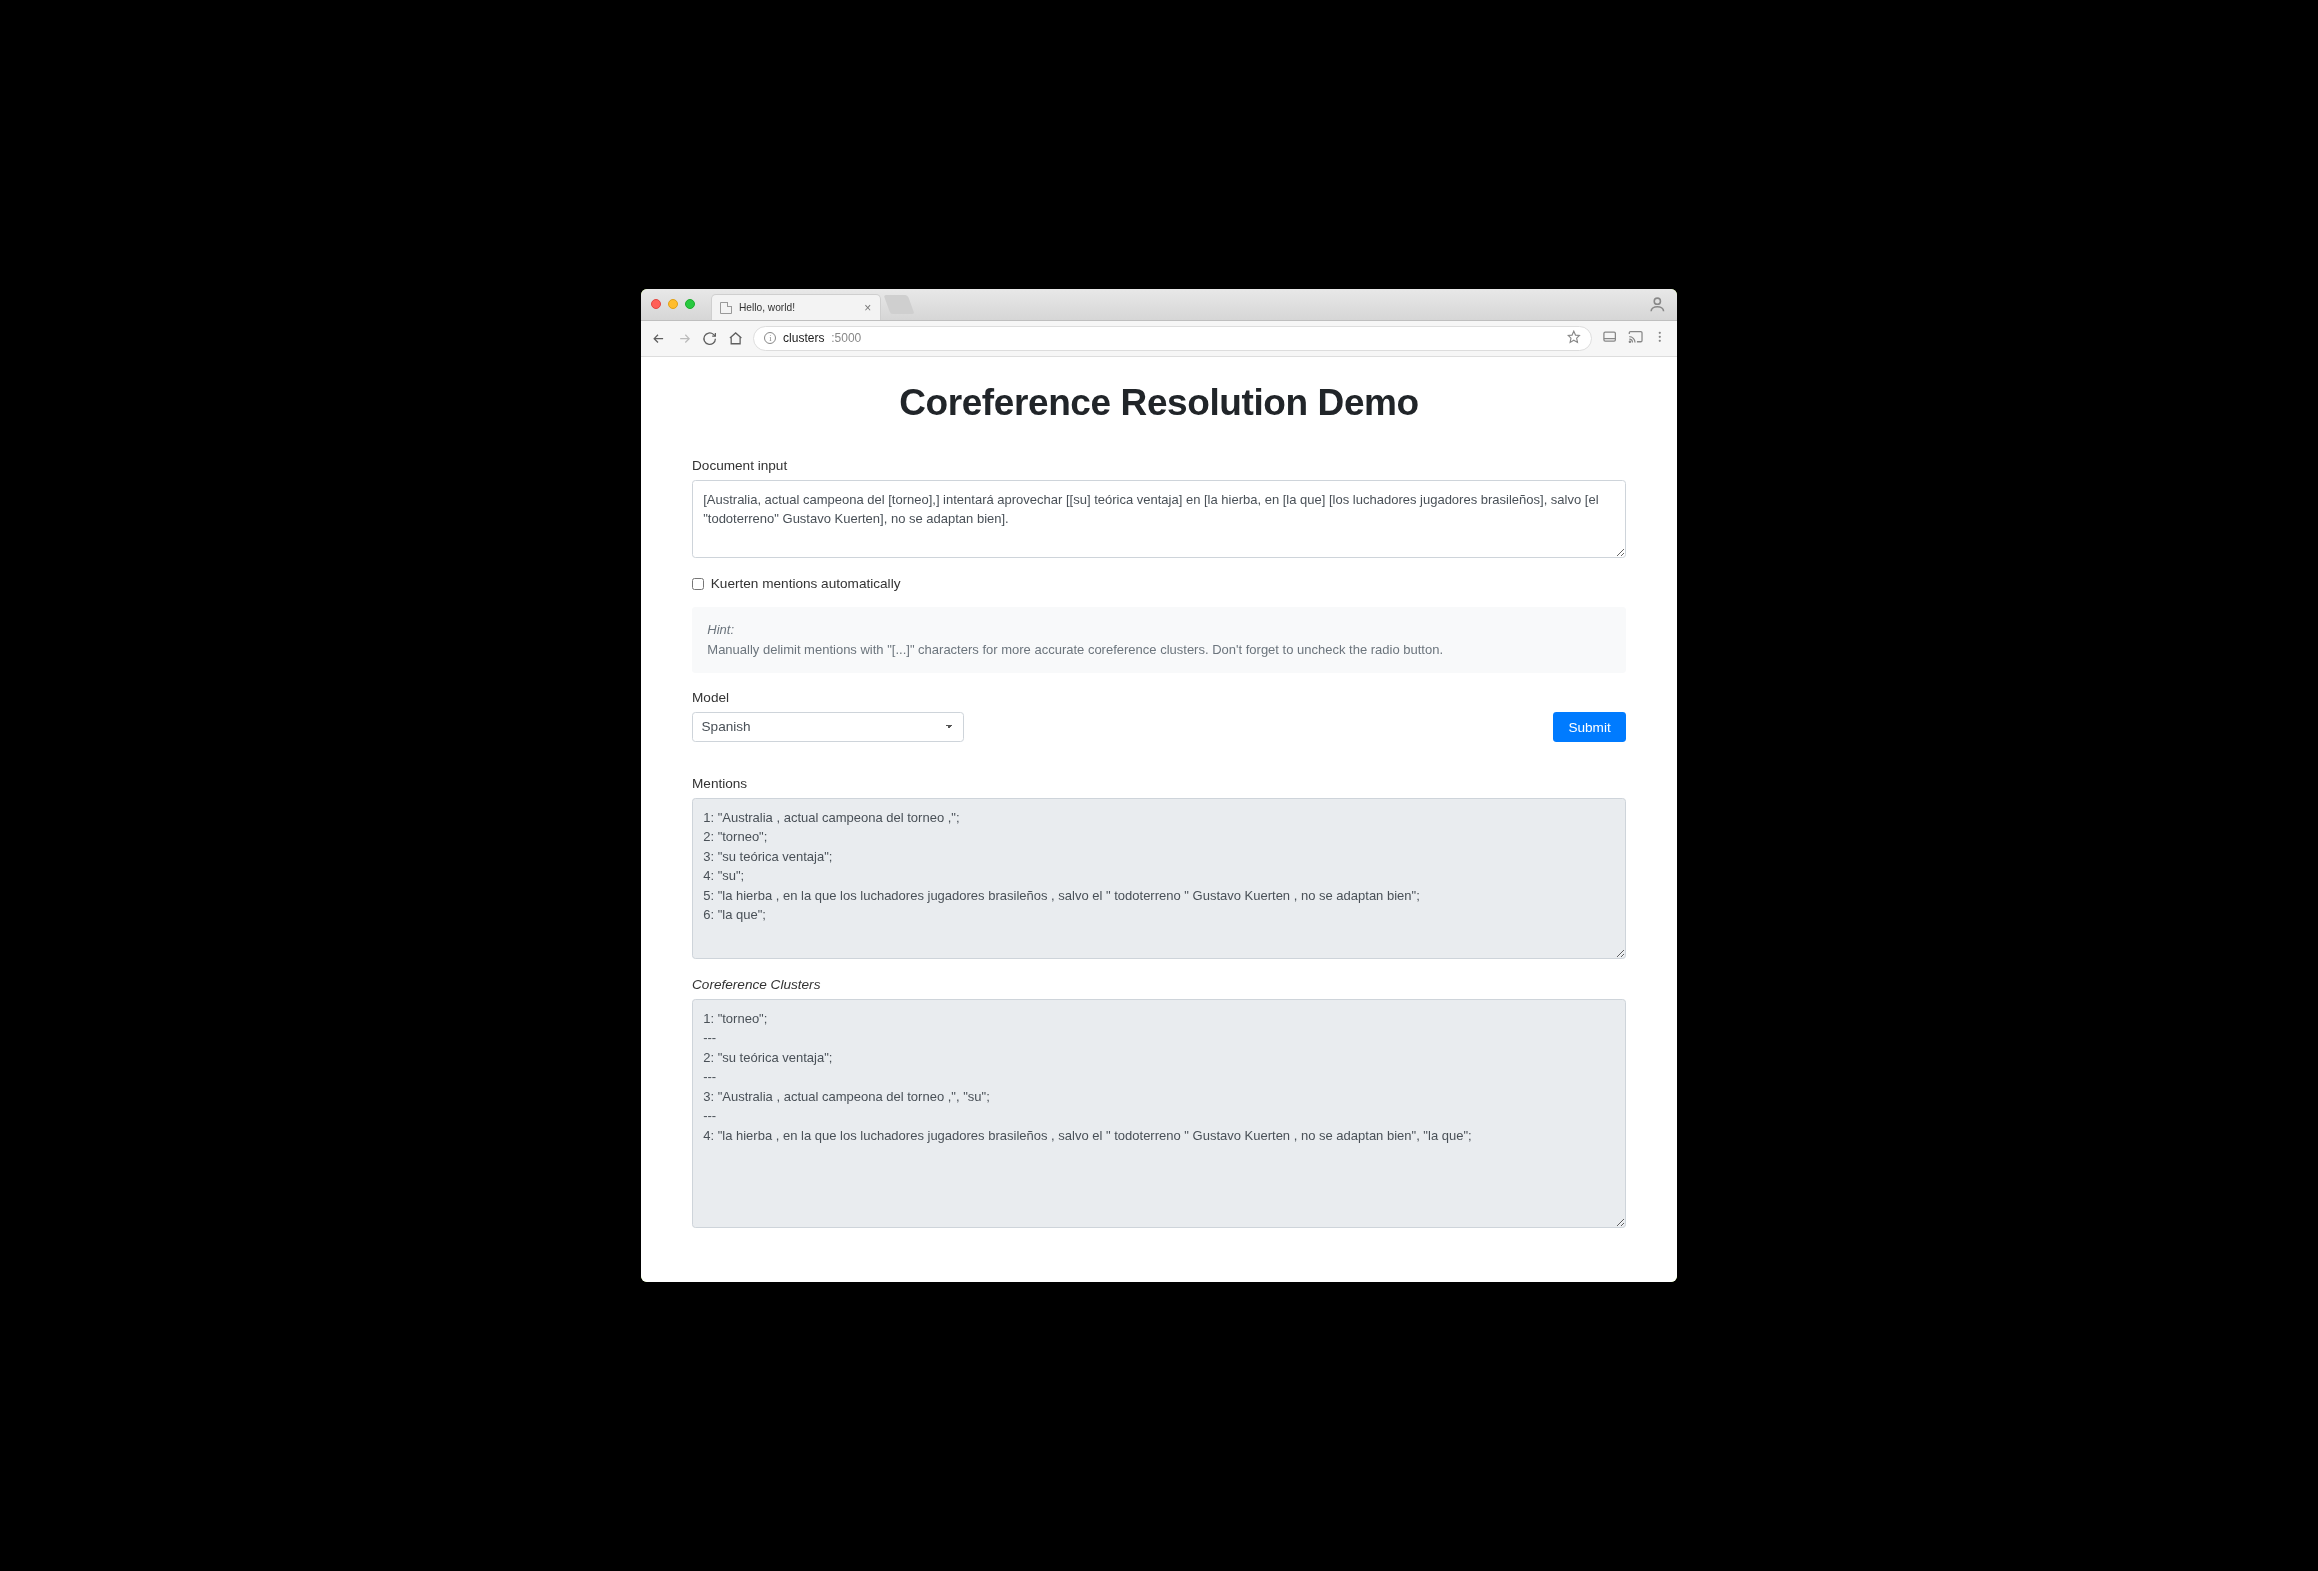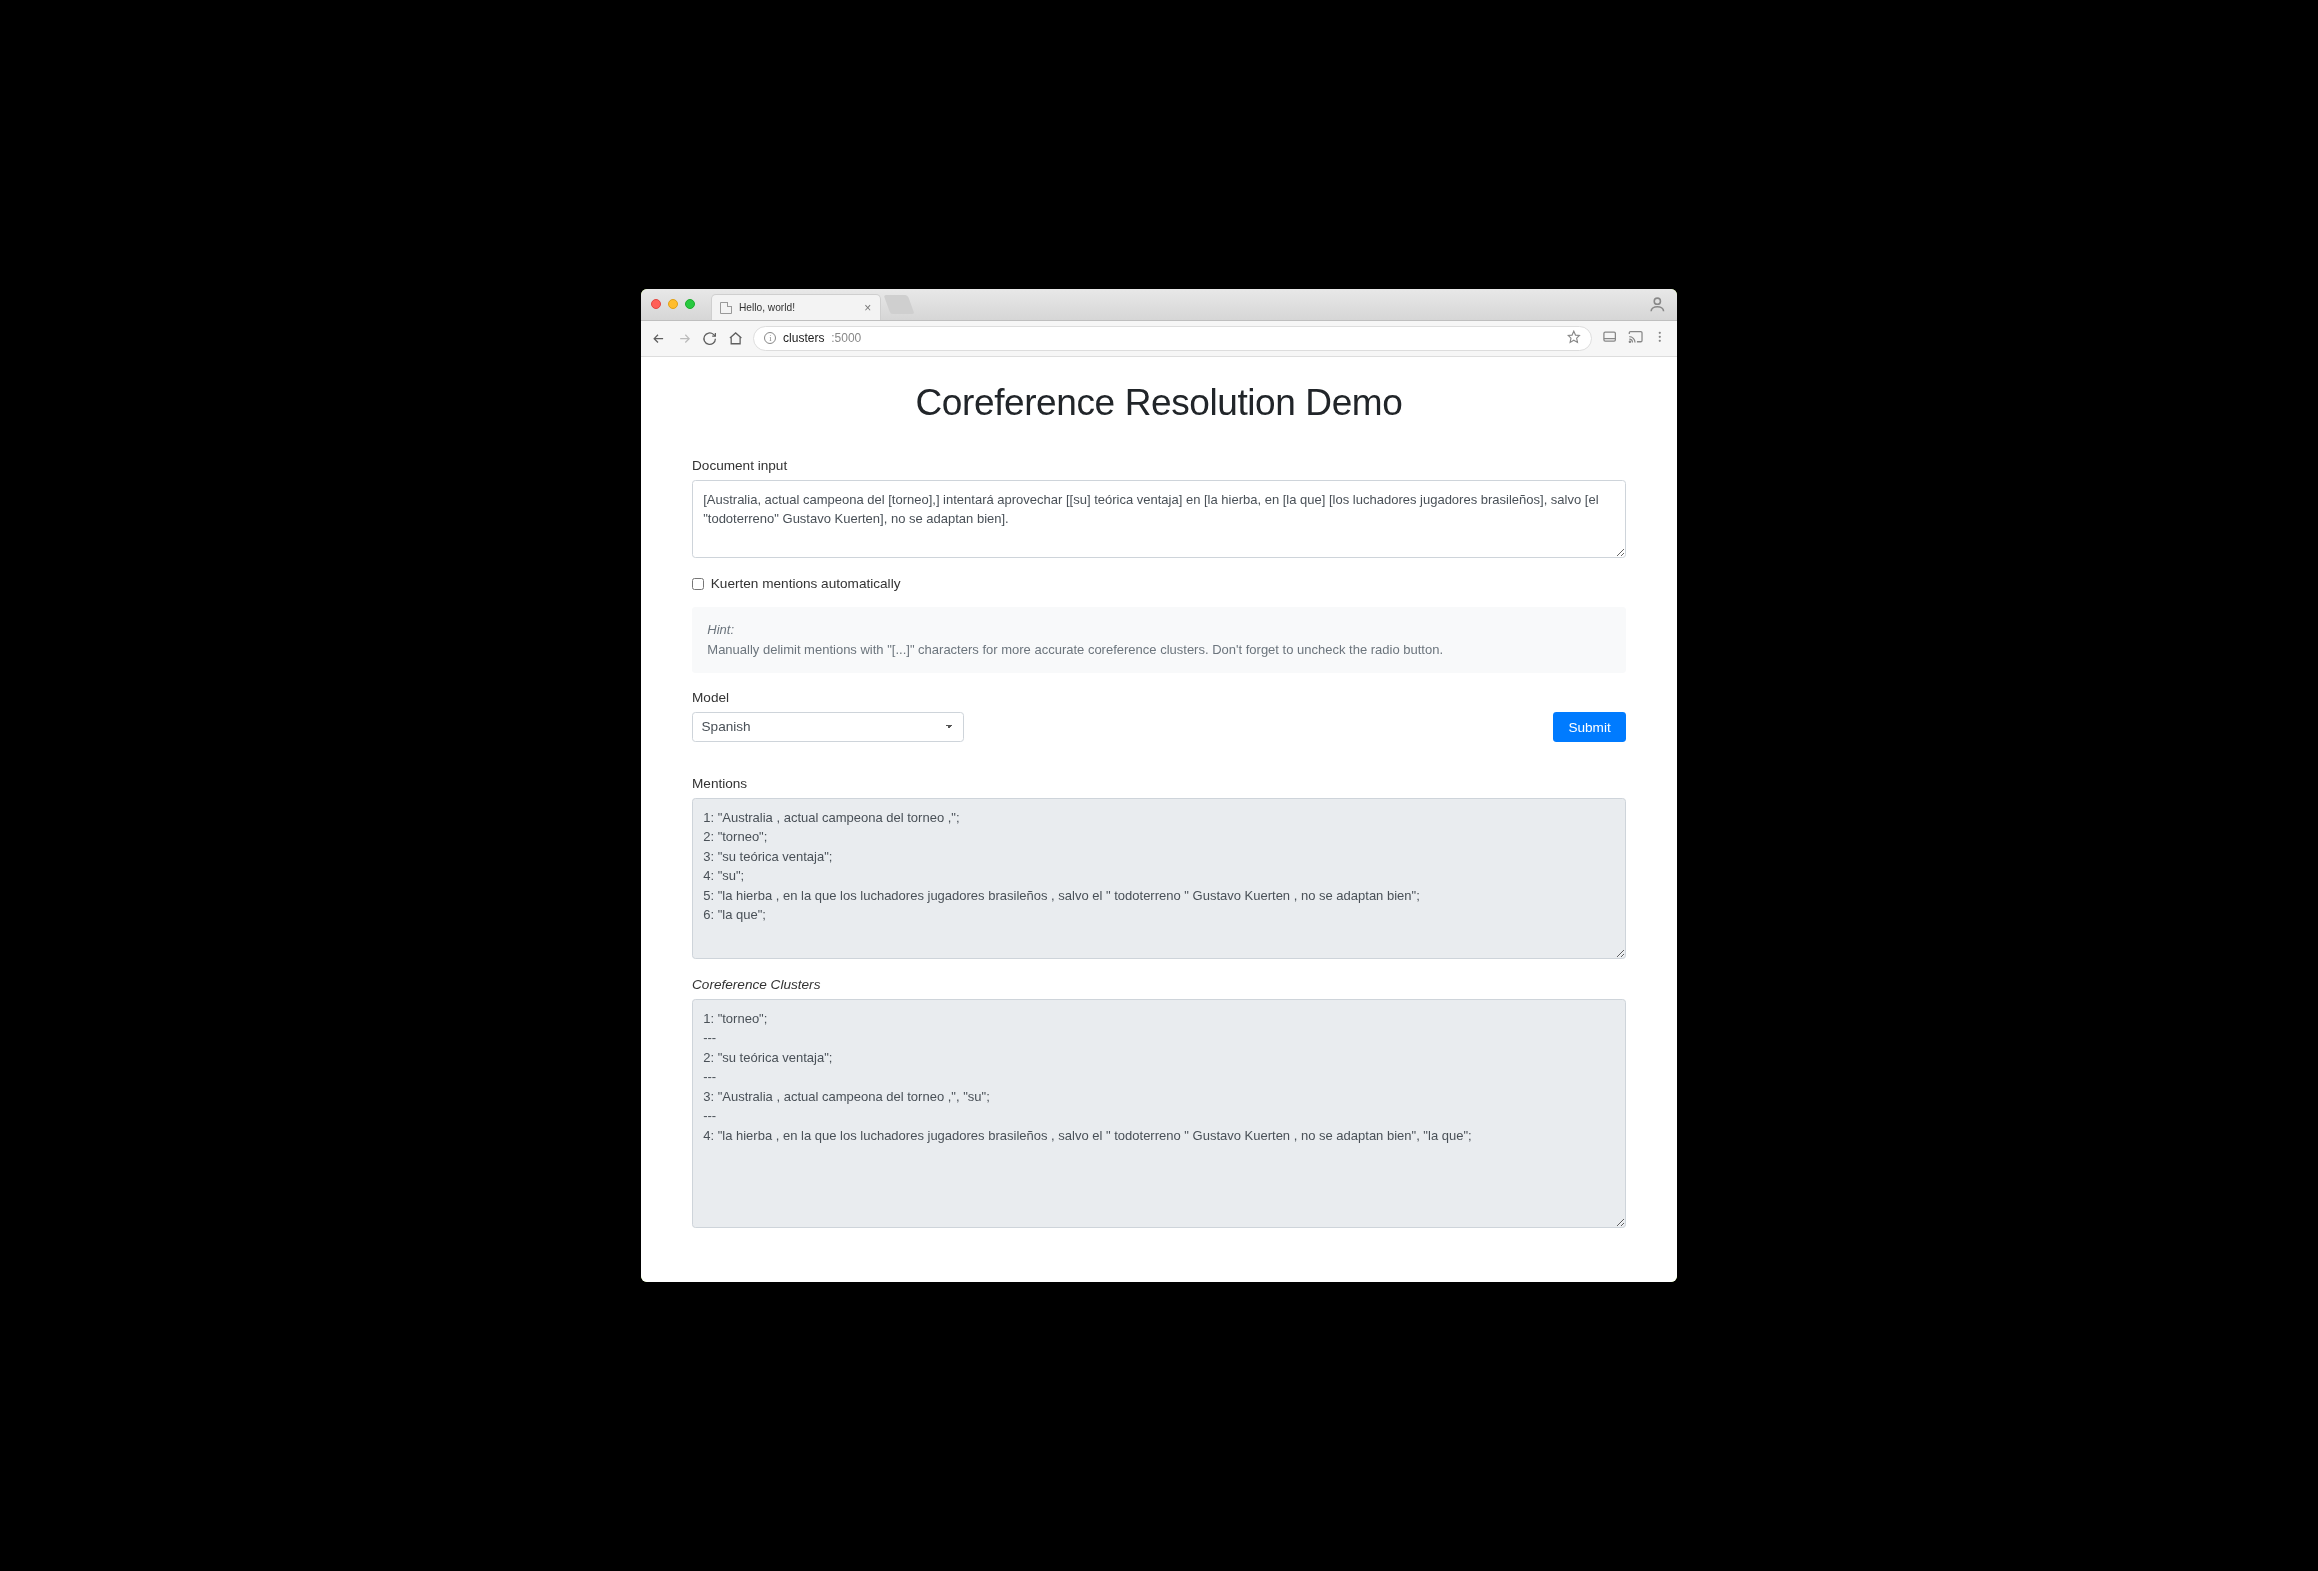--- a/index.html
+++ b/index.html
@@ -117,21 +117,21 @@
     .url-port { color: #888; }
     .star-icon { margin-left: auto; color: #888; }
     .right-icons { display: flex; gap: 10.2px; align-items: center; color: #888; }
     .right-icons > * { cursor: pointer; }
     .content {
       padding: 25.5px 51px 51px;
       background: #fff;
     }
     h1.page-title {
       text-align: center;
-      font-weight: 400;
+      font-weight: 700;
       font-size: 37px;
       color: #212529;
       margin-bottom: 34px;
       letter-spacing: -0.4px;
     }
     .row { display: flex; gap: 34px; flex-direction: column; }
     .col-left { flex: 1.9; }
     .col-right { flex: 1; }
     .section-label {
       font-size: 13.6px;

